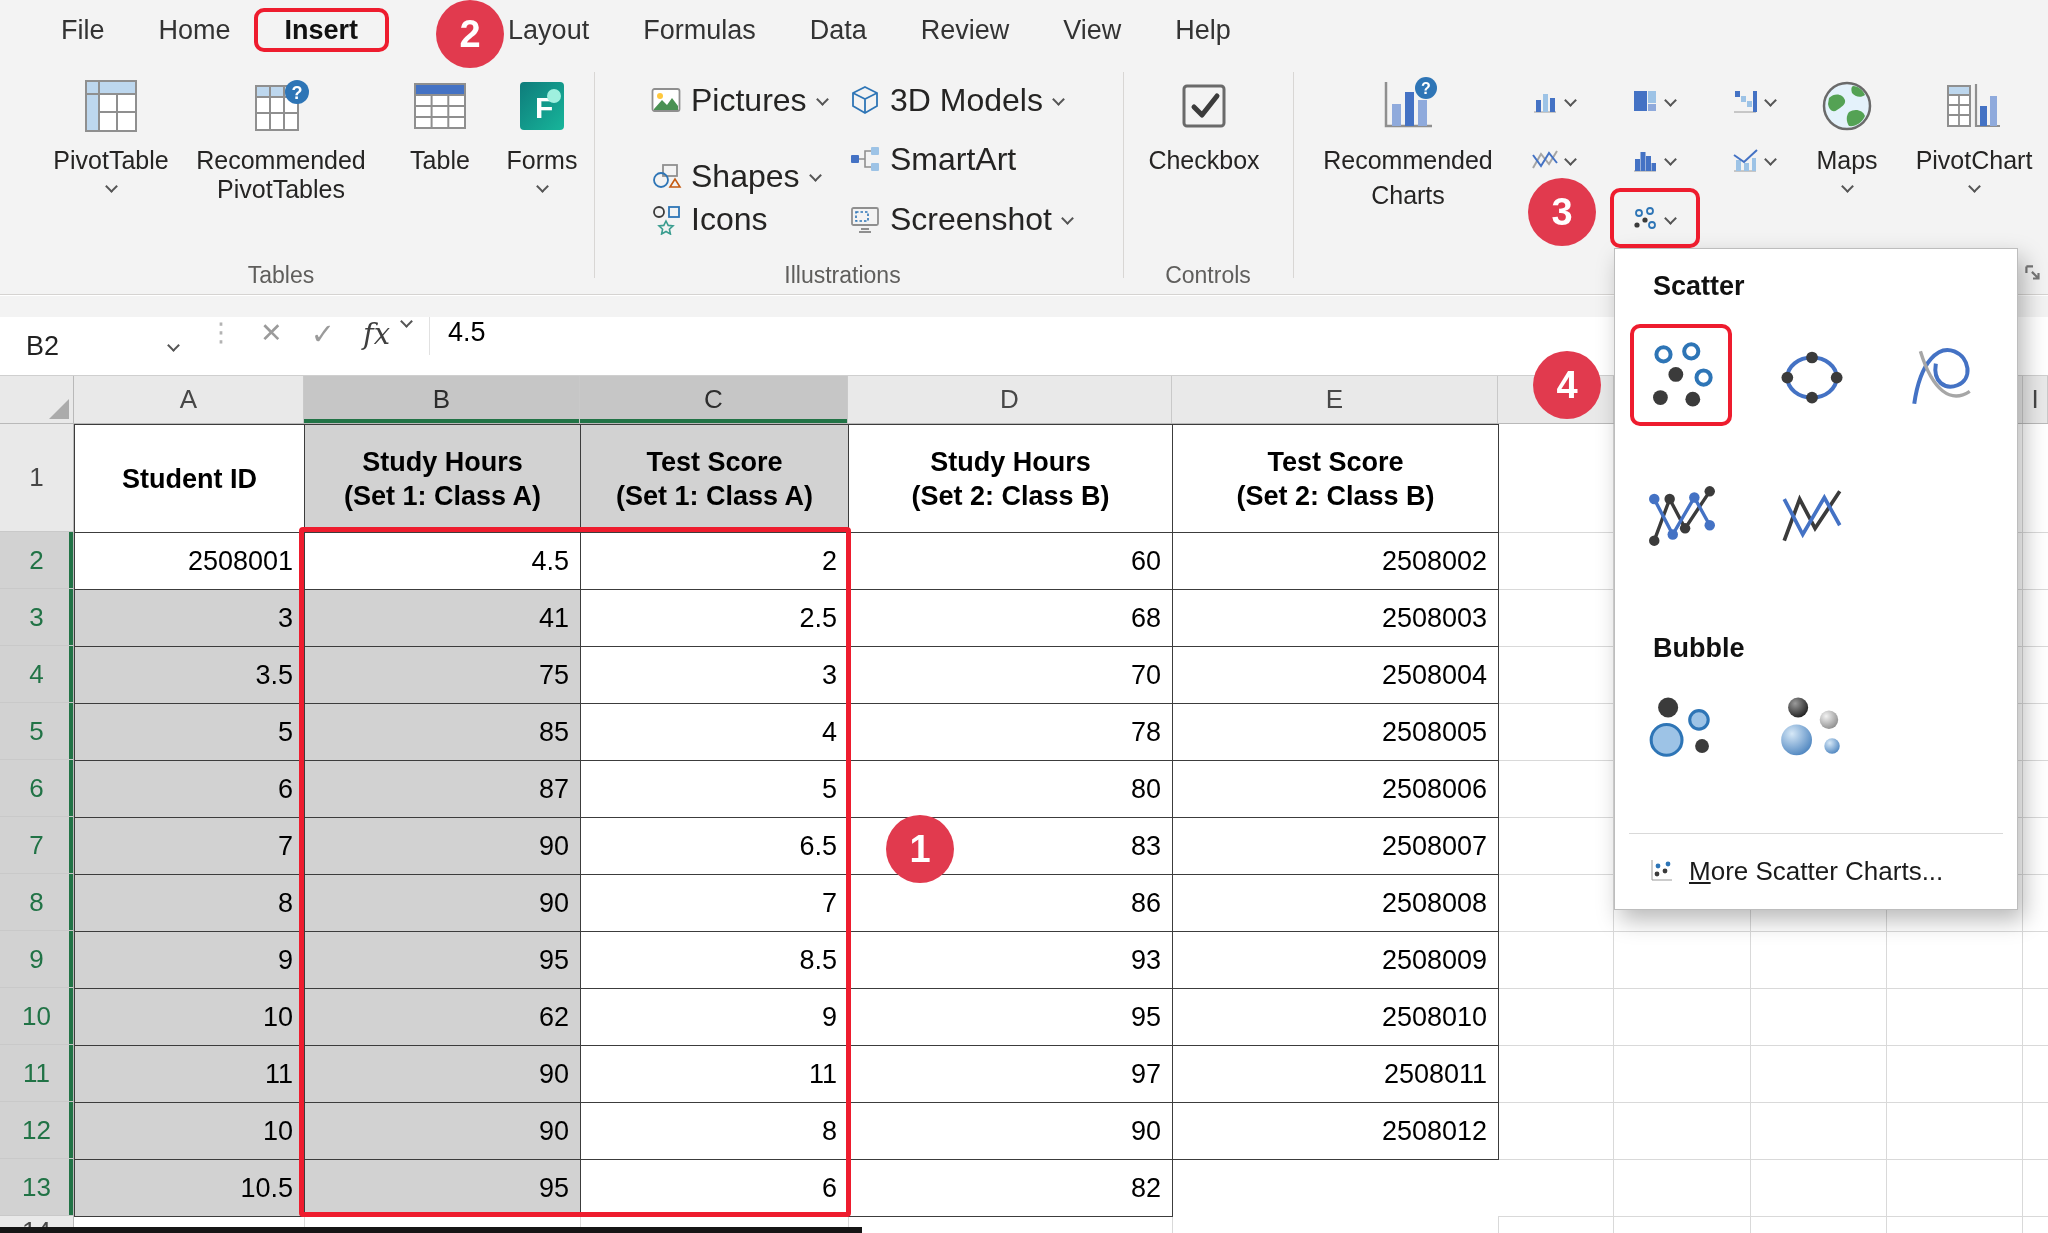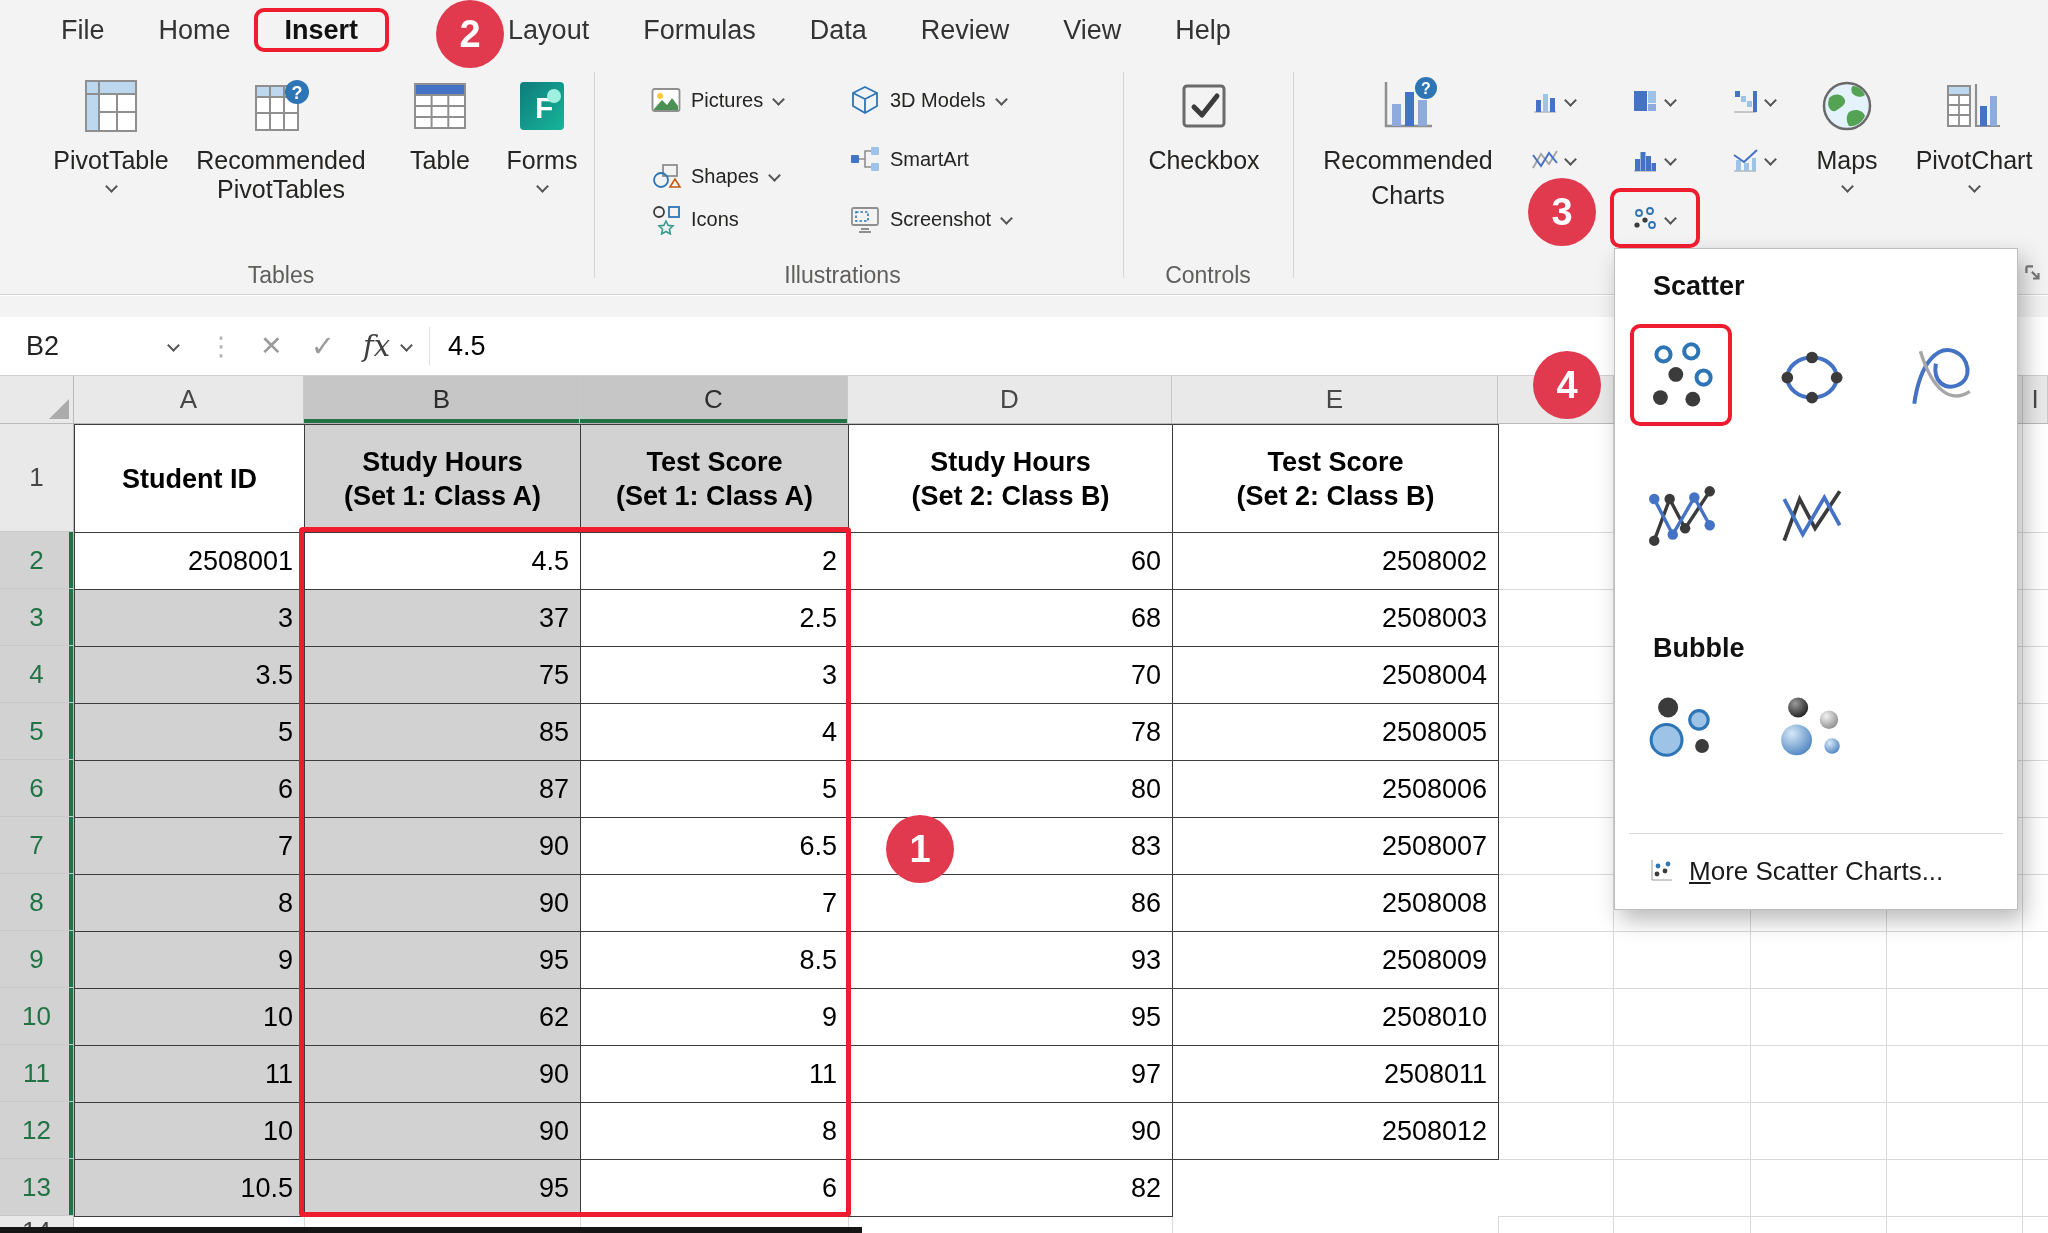--- a/index.html
+++ b/index.html
@@ -14,31 +14,31 @@
   .tab.gap-left{margin-left:96px}
 
   
   .ribbon{position:absolute;left:0;top:60px;width:2048px;height:235px;background:#f3f3f3;border-bottom:1px solid #d5d3d1;z-index:35}
   .vsep{position:absolute;top:12px;height:206px;width:1px;background:#d8d6d4}
   .grouplabel{position:absolute;top:202px;font-size:23px;color:#5f5e5c;text-align:center}
   .bigbtn{position:absolute;top:6px;height:198px;display:flex;flex-direction:column;align-items:center;color:#252423;font-size:25px;line-height:29px}
   .bigbtn svg{width:64px;height:64px;margin-top:8px;flex:none}
   .bigbtn .lbl{margin-top:8px;text-align:center;white-space:nowrap}
   .bigbtn .chev{margin-top:7px}
-  .smallbtn{position:absolute;height:36px;display:flex;align-items:center;gap:9px;font-size:20px;color:#252423;white-space:nowrap}
+  .smallbtn{position:absolute;height:36px;display:flex;align-items:center;gap:9px;font-size:32px;color:#252423;white-space:nowrap}
   .smallbtn svg{width:32px;height:32px;flex:none}
   .minibtn{position:absolute;width:66px;height:46px;display:flex;align-items:center;justify-content:center;gap:5px}
   .minibtn svg{width:28px;height:28px;flex:none}
   .chev{width:13px;height:10px;position:relative;flex:none}
   .chev::before{content:"";position:absolute;left:2px;top:0;width:7px;height:7px;border-right:2px solid #555;border-bottom:2px solid #555;transform:rotate(45deg)}
   .launcher{position:absolute;left:2022px;top:202px;width:22px;height:22px}
 
   
   .fbgap{position:absolute;left:0;top:296px;width:2048px;height:21px;background:#f3f3f3;z-index:30}
-  .formulabar{position:absolute;left:0;top:317px;width:2048px;height:59px;background:#fff;border-bottom:1px solid #cfcfcf;display:flex;align-items:center;z-index:30}
+  .formulabar{position:absolute;left:0;top:317px;width:2048px;height:59px;background:#fff;border-bottom:1px solid #cfcfcf;display:flex;z-index:30}
   .namebox{width:196px;display:flex;justify-content:space-between;align-items:center;padding:0 16px 0 26px;font-size:27px;color:#222}
   .fbdots{color:#b3b3b3;font-size:26px;margin:0 12px}
   .fbx{color:#9b9b9b;font-size:27px;margin:0 14px}
   .fbck{color:#9b9b9b;font-size:29px;margin:0 14px}
   .fbfx{font-family:"DejaVu Serif",serif;font-style:italic;font-size:29px;color:#3f3f3f;margin:0 10px 0 14px}
   .fbdivider{width:1px;height:38px;background:#e1e1e1;margin-left:16px}
   .fbval{font-size:27px;color:#000;margin-left:18px}
 
   
   .corner{position:absolute;left:0;top:376px;width:74px;height:48px;background:#e9e9e9;border-right:1px solid #b9b9b9;border-bottom:1px solid #b9b9b9;z-index:21}
@@ -406,21 +406,21 @@
       <div class="cell h">
         <div>Test Score</div>
         <div>(Set 2: Class B)</div>
       </div>
       <div class="cell d">2508001</div>
       <div class="cell d sel activecell">4.5</div>
       <div class="cell d">2</div>
       <div class="cell d">60</div>
       <div class="cell d">2508002</div>
       <div class="cell d sel">3</div>
-      <div class="cell d sel">37</div>
+      <div class="cell d sel">41</div>
       <div class="cell d">2.5</div>
       <div class="cell d">68</div>
       <div class="cell d">2508003</div>
       <div class="cell d sel">3.5</div>
       <div class="cell d sel">75</div>
       <div class="cell d">3</div>
       <div class="cell d">70</div>
       <div class="cell d">2508004</div>
       <div class="cell d sel">5</div>
       <div class="cell d sel">85</div>

